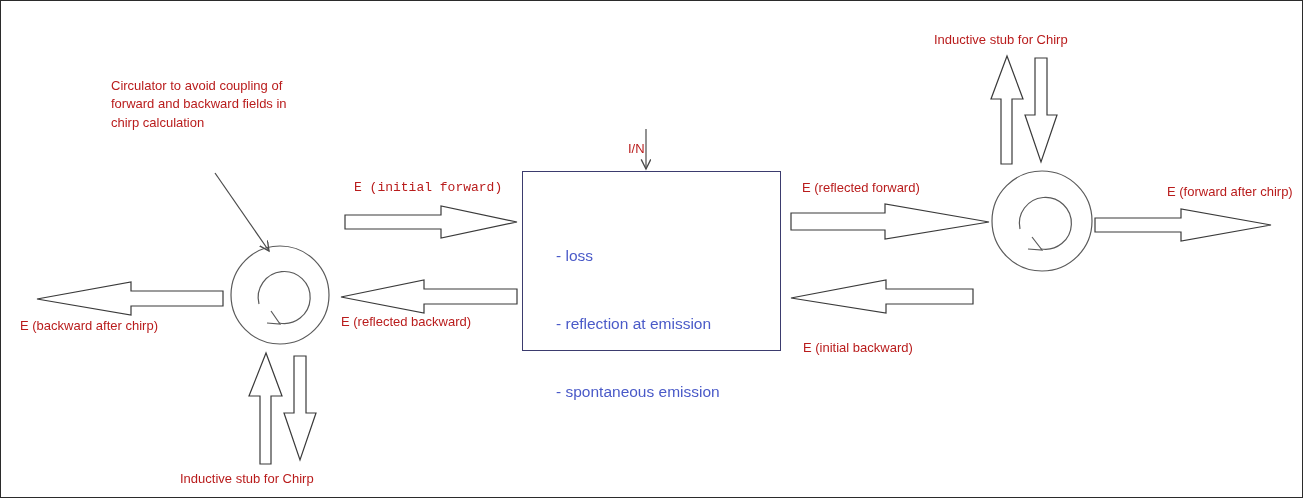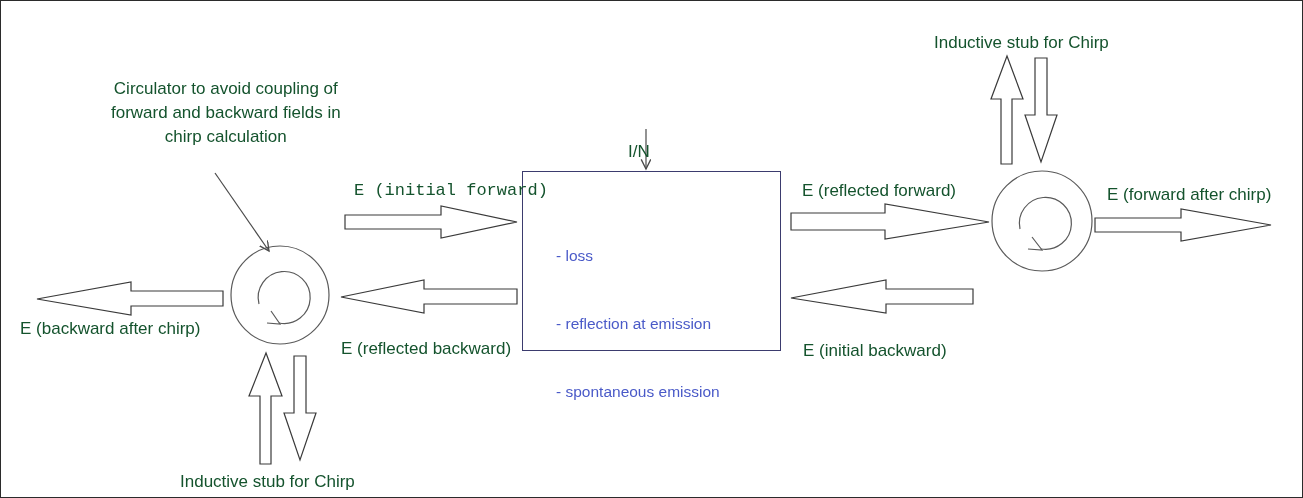--- a/index.html
+++ b/index.html
@@ -12,26 +12,25 @@
     width: 1303px;
     height: 498px;
     background: #ffffff;
     border: 1px solid #2b2b2b;
     box-sizing: border-box;
     overflow: hidden;
     font-family: "Liberation Sans", sans-serif;
   }
   .lbl {
     position: absolute;
-    color: #14532d;
-    font-size: 17px;
+    color: #b91c1c;
+    font-size: 13px;
     line-height: 1.42;
     white-space: pre;
     font-family: "Liberation Sans", sans-serif;
-    text-align: center;
   }
   .svg-layer {
     position: absolute;
     left: 0;
     top: 0;
     width: 1303px;
     height: 498px;
   }
   .matrix-box {
     position: absolute;
@@ -139,25 +138,25 @@
   <div class="lbl" style="left:110px; top:76px;">Circulator to avoid coupling of
 forward and backward fields in
 chirp calculation</div>
 
   <div class="lbl" style="left:627px; top:100px;margin-top:39px;">I/N</div>
 
   <div class="lbl" style="left:353px; top:178px;font-family:Liberation Mono, monospace;">E (initial forward)</div>
 
   <div class="lbl" style="left:801px; top:178px;">E (reflected forward)</div>
 
-  <div class="lbl" style="left:1106px; top:182px;">E (forward after chirp)</div>
+  <div class="lbl" style="left:1166px; top:182px;">E (forward after chirp)</div>
 
   <div class="lbl" style="left:19px; top:316px;">E (backward after chirp)</div>
 
-  <div class="lbl" style="left:340px; top:312px;margin-top:24px;">E (reflected backward)</div>
+  <div class="lbl" style="left:340px; top:312px;">E (reflected backward)</div>
 
   <div class="lbl" style="left:802px; top:338px;">E (initial backward)</div>
 
   <div class="lbl" style="left:933px; top:30px;">Inductive stub for Chirp</div>
 
   <div class="lbl" style="left:179px; top:469px;">Inductive stub for Chirp</div>
 
 </div>
 
 </body></html>

